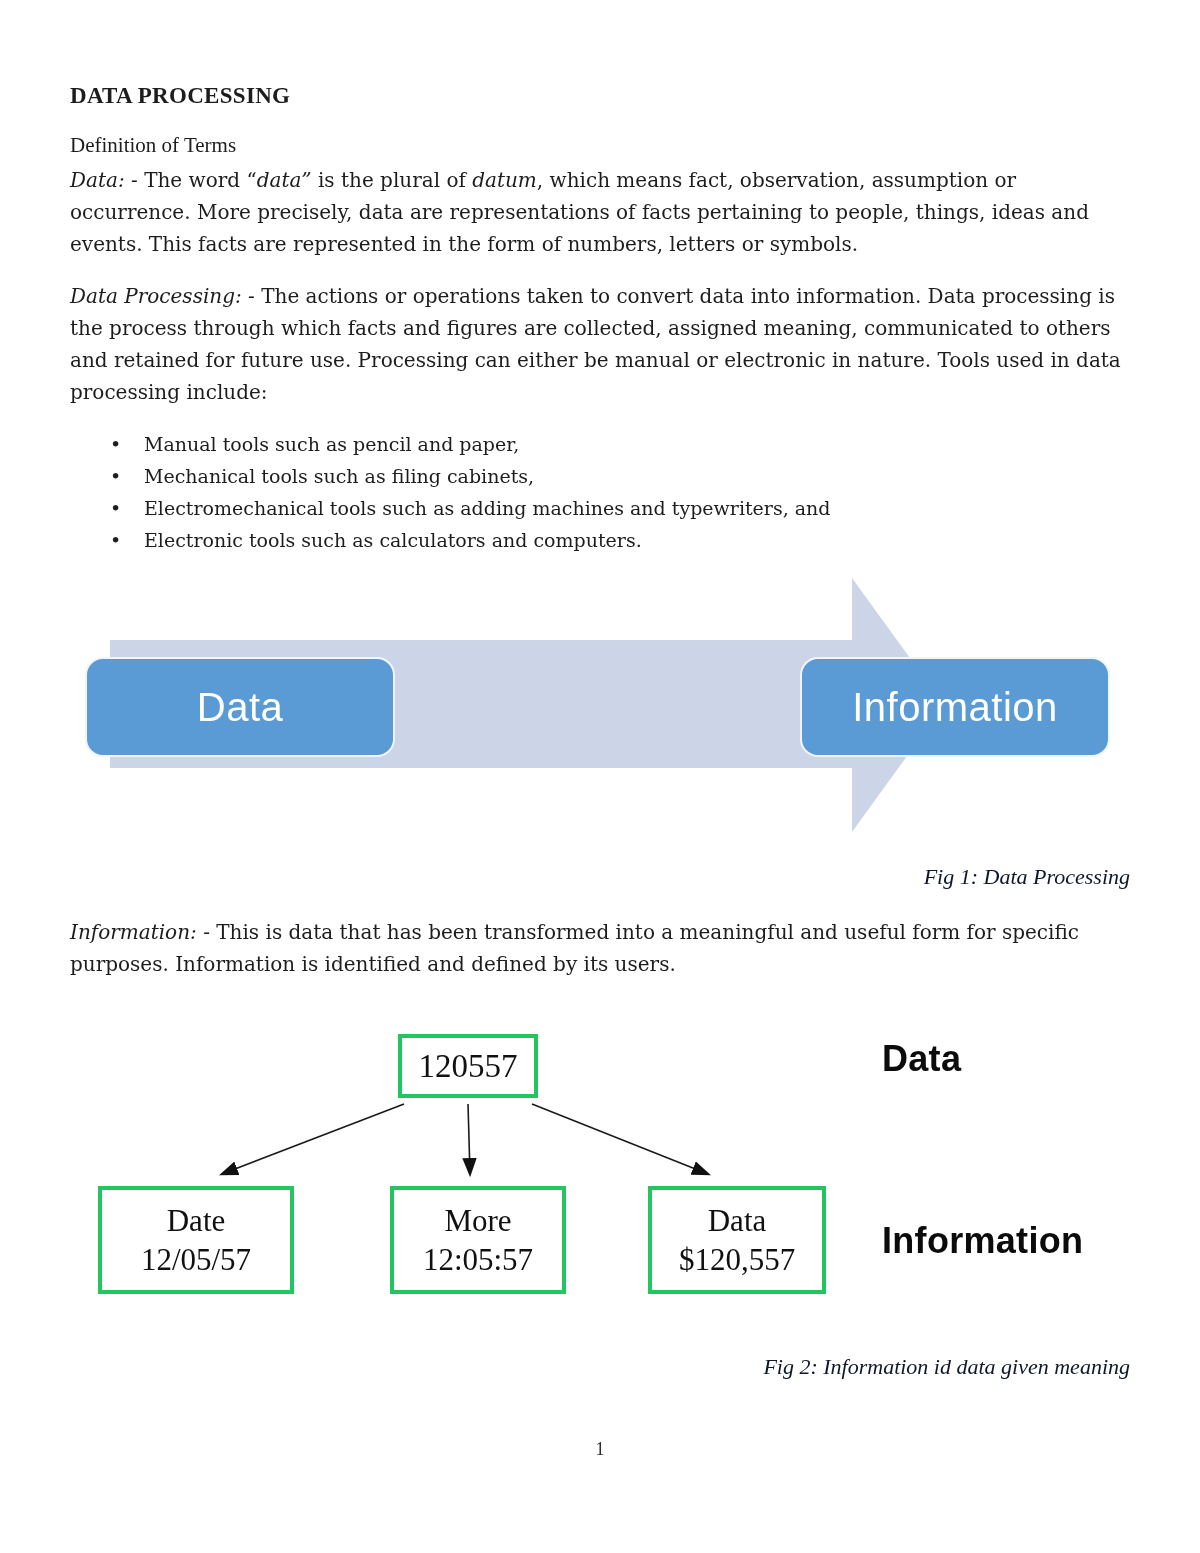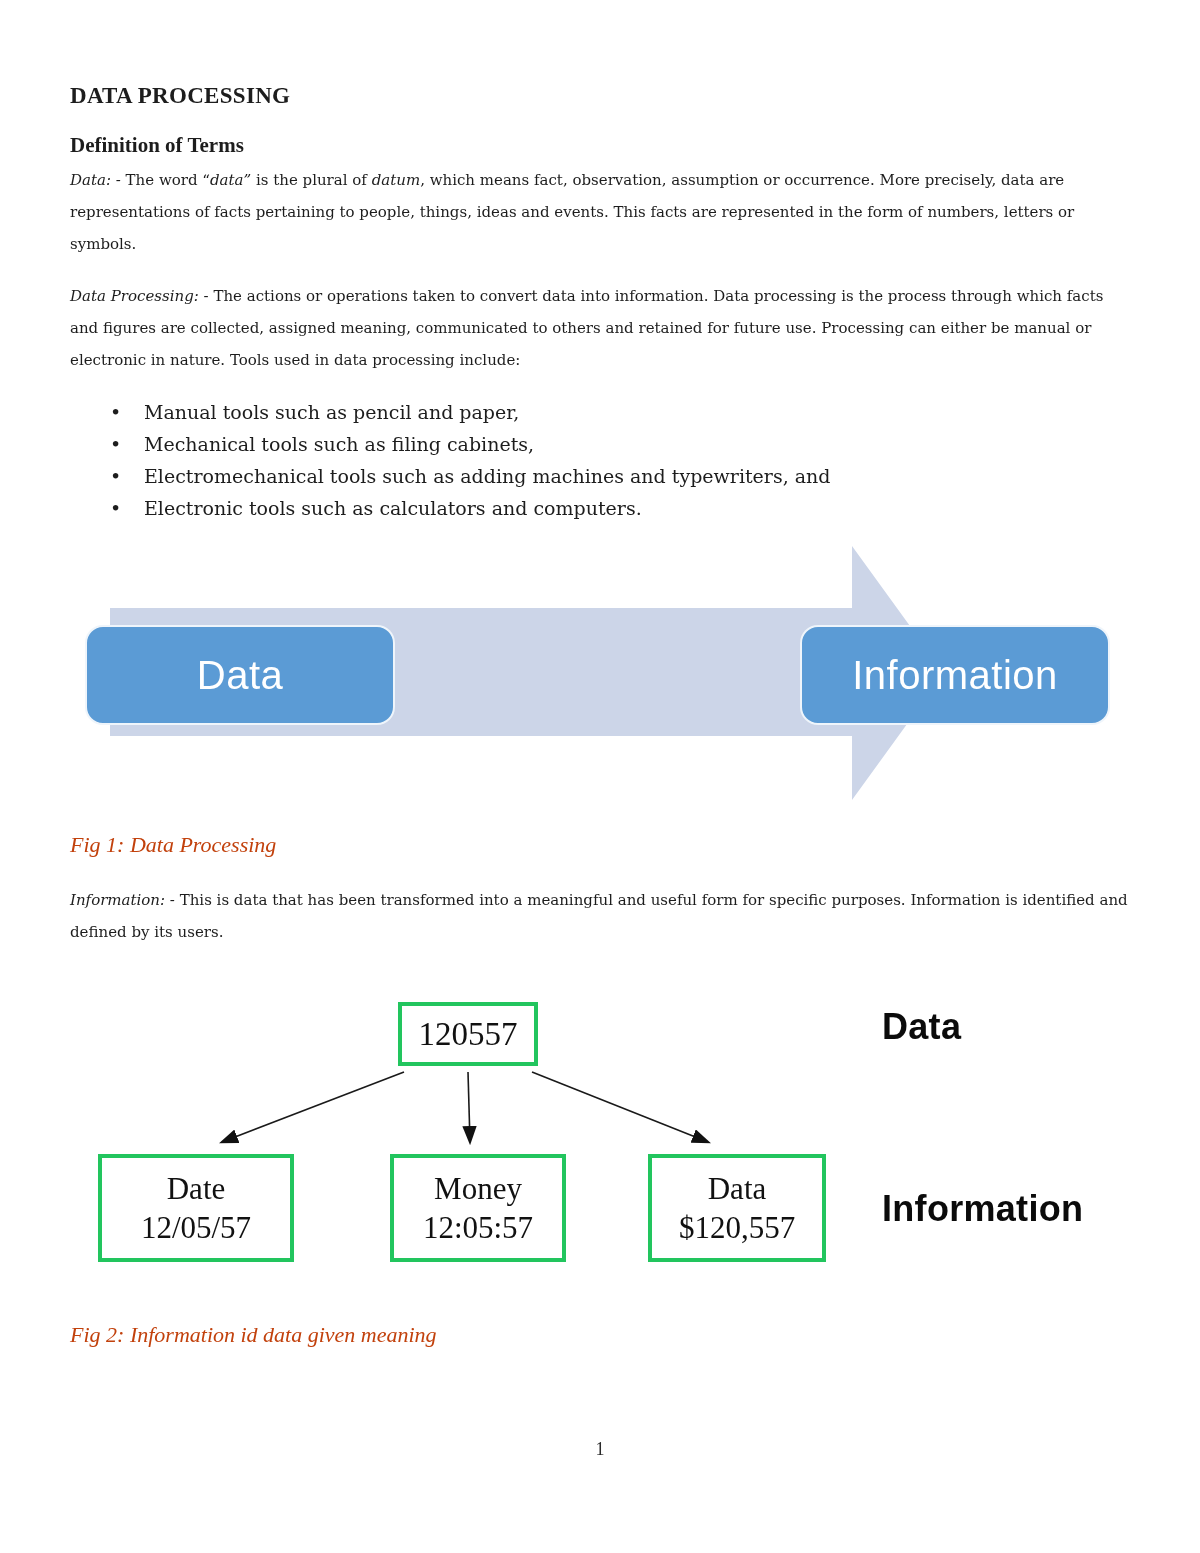--- a/index.html
+++ b/index.html
@@ -14,25 +14,25 @@
     color:#1d1d1d;
     overflow:hidden;
   }
   h1.doc-title {
     font-family:"Liberation Serif", serif;
     font-size:23px; font-weight:bold; letter-spacing:.3px;
     margin-bottom:24px;
   }
   h2.section-heading {
     font-family:"Liberation Serif", serif;
-    font-size:21px; font-weight:bold;
+    font-size:21px; font-weight:normal;
     margin-bottom:6px;
   }
   p.body-par {
-    font-size:15px; line-height:32px;
+    font-size:20px; line-height:32px;
     margin-bottom:20px;
   }
   .it { font-style:italic; }
   ul.tools {
     list-style:none;
     margin:2px 0 20px 40px;
   }
   ul.tools li {
     display:flex; align-items:baseline;
     font-size:19px; line-height:32px;
@@ -52,25 +52,25 @@
     border-radius:18px;
     display:flex; align-items:center; justify-content:center;
     color:#ffffff;
     font-family:"Liberation Sans", sans-serif;
     font-size:40px; font-weight:400; letter-spacing:.5px;
   }
   .flow-box.b1 { left:15px;  width:310px; }
   .flow-box.b2 { left:367px; width:313px; }
   .flow-box.b3 { left:730px; width:310px; }
   figcaption.fig-caption {
-    text-align:left;
+    text-align:right;
     font-family:"Liberation Serif", serif;
     font-style:italic;
     font-size:22px;
-    color:#c2410c;
+    color:#0f172a;
     margin:30px 0 26px 0;
   }
   
   .fig2-canvas {
     position:relative; width:1060px; height:300px;
     margin-top:44px;
   }
   .fig2-arrows { position:absolute; left:0; top:0; width:1060px; height:300px; }
   .plain-box {
     position:absolute;
@@ -169,21 +169,21 @@
           <span>120557</span>
         </div>
 
       <div class="side-label data-lbl">Data</div>
 
       <div class="plain-box info-box date">
         <span>Date</span>
         <span>12/05/57</span>
       </div>
       <div class="plain-box info-box time">
-        <span>Money</span>
+        <span>More</span>
         <span>12:05:57</span>
       </div>
       <div class="plain-box info-box money">
         <span>Data</span>
         <span>$120,557</span>
       </div>
 
       <div class="side-label info-lbl">Information</div>
     </div>
     <figcaption class="fig-caption fig2-caption">Fig 2: Information id data given meaning</figcaption>

